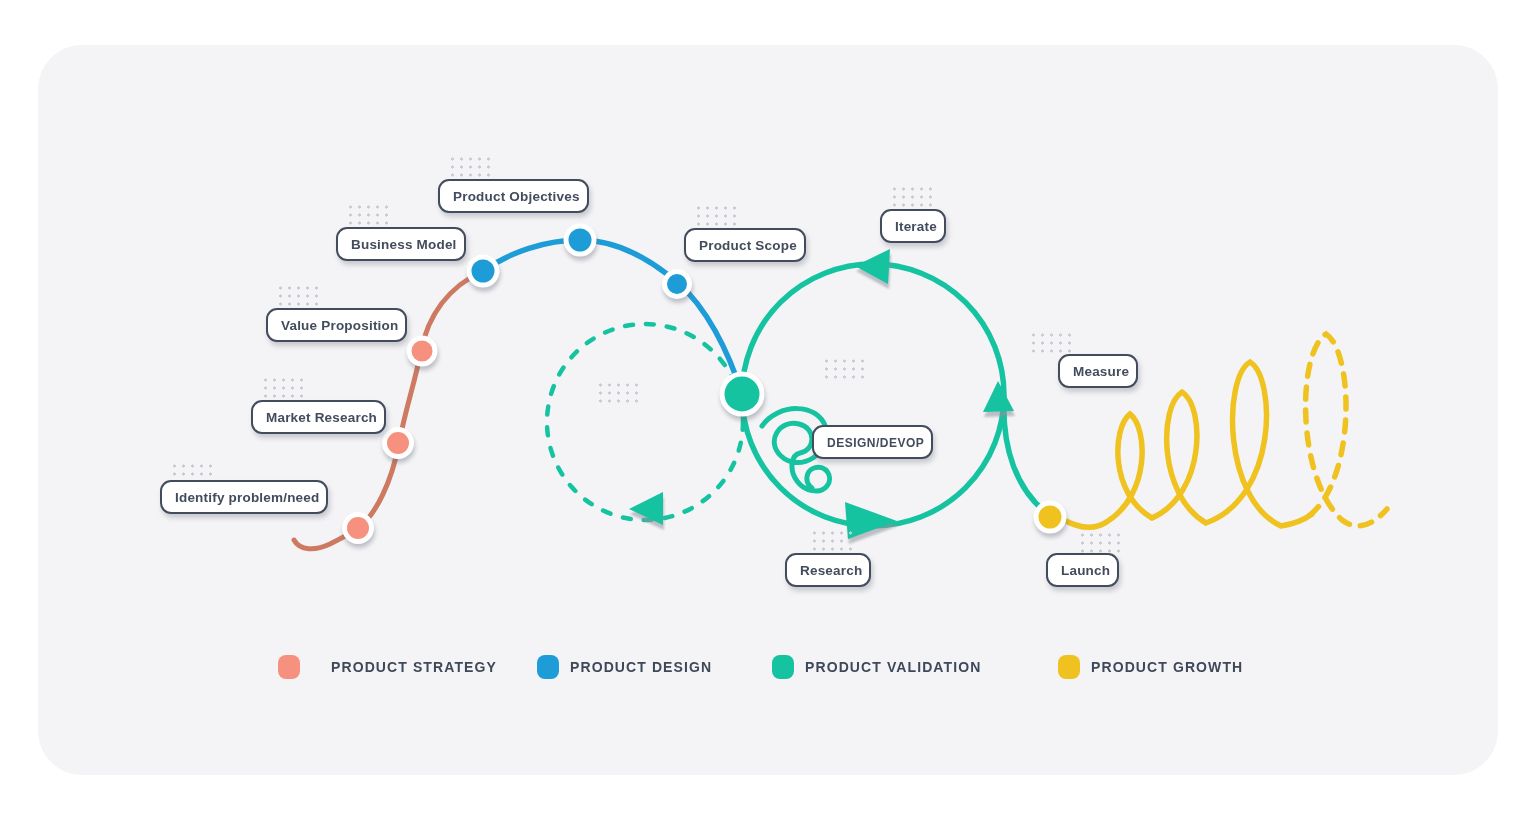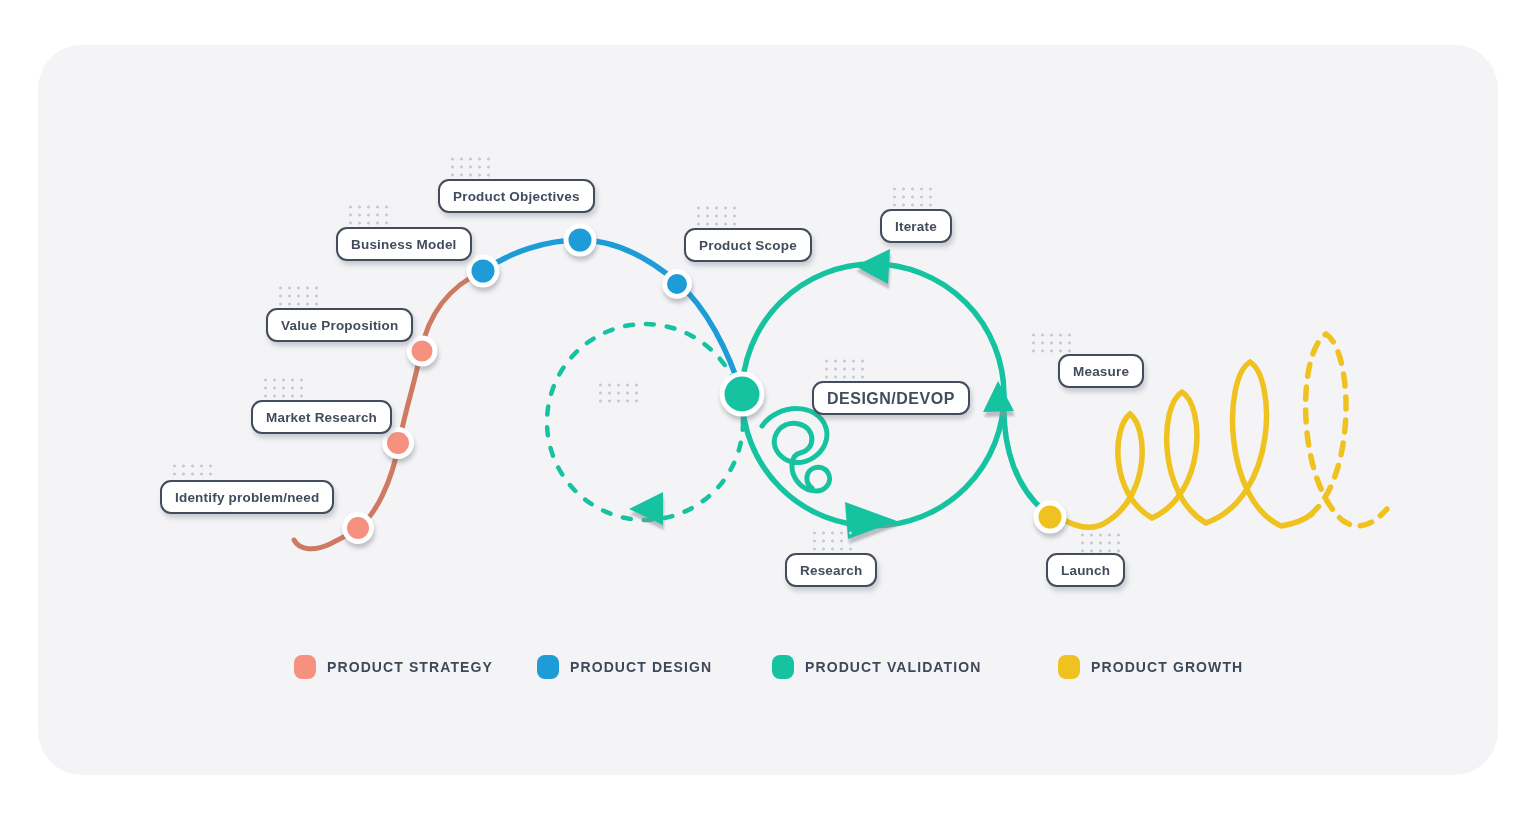--- a/index.html
+++ b/index.html
@@ -12,28 +12,28 @@
     position:absolute; left:38px; top:45px; width:1460px; height:730px;
     background:#f4f4f6; border-radius:44px;
   }
   #curves { position:absolute; left:0; top:0; width:1536px; height:818px; }
 
   .node-shadow  { filter: drop-shadow(1px 4px 2px rgba(90,95,110,0.35)); }
   .tri-shadow   { filter: drop-shadow(1px 5px 1px rgba(140,145,155,0.55)); }
 
   .pill {
     position:absolute; display:inline-flex; align-items:center; justify-content:center;
-    height:27px; padding:2px 13px 1px 13px;
+    height:27px; padding:2px 7px 1px 13px;
     background:#ffffff; border:2px solid #424c5c; border-radius:11px;
     color:#424c5c; font-size:13.5px; font-weight:bold; letter-spacing:0.2px;
     box-shadow:2px 4px 5px rgba(90,95,110,0.28);
     white-space:nowrap;
     text-align:right;
   }
-  .pill.caps { font-size:16px; letter-spacing:0.5px; }
+  .pill.caps { font-size:12px; letter-spacing:0.5px;margin-top:44px; }
   .pill.multiline {
     white-space:pre-line; text-align:center; line-height:16px;
     height:auto; padding:6px 12px;
   }
   .dots {
     position:absolute; width:42px; height:22px;
     background-image:radial-gradient(circle, #c9ccd3 1.4px, transparent 1.7px);
     background-size:9px 8px;
   }
   #legend { position:absolute; left:0; top:655px; width:1536px; height:26px; }
@@ -113,21 +113,21 @@
   <div class="pill" style="left:336px; top:227px;">Business Model</div>
   <div class="pill" style="left:438px; top:179px;">Product Objectives</div>
   <div class="pill" style="left:684px; top:228px;">Product Scope</div>
   <div class="pill" style="left:880px; top:209px;">Iterate</div>
   <div class="pill caps" style="left:812px; top:381px;">DESIGN/DEVOP</div>
   <div class="pill" style="left:1058px; top:354px;">Measure</div>
   <div class="pill" style="left:785px; top:553px;">Research</div>
   <div class="pill" style="left:1046px; top:553px;">Launch</div>
 
   <div id="legend">
-    <div class="legend-item" style="left:294px;">
+    <div class="legend-item" style="left:278px;gap:20px;">
       <div class="legend-swatch" style="background: rgb(246, 145, 127);"></div>
       <div class="legend-label">PRODUCT STRATEGY</div>
     </div>
     <div class="legend-item" style="left:537px;justify-content:space-between;">
       <div class="legend-swatch" style="background: rgb(30, 156, 216);"></div>
       <div class="legend-label">PRODUCT DESIGN</div>
     </div>
     <div class="legend-item" style="left:772px;">
       <div class="legend-swatch" style="background: rgb(21, 195, 161);"></div>
       <div class="legend-label">PRODUCT VALIDATION</div>

